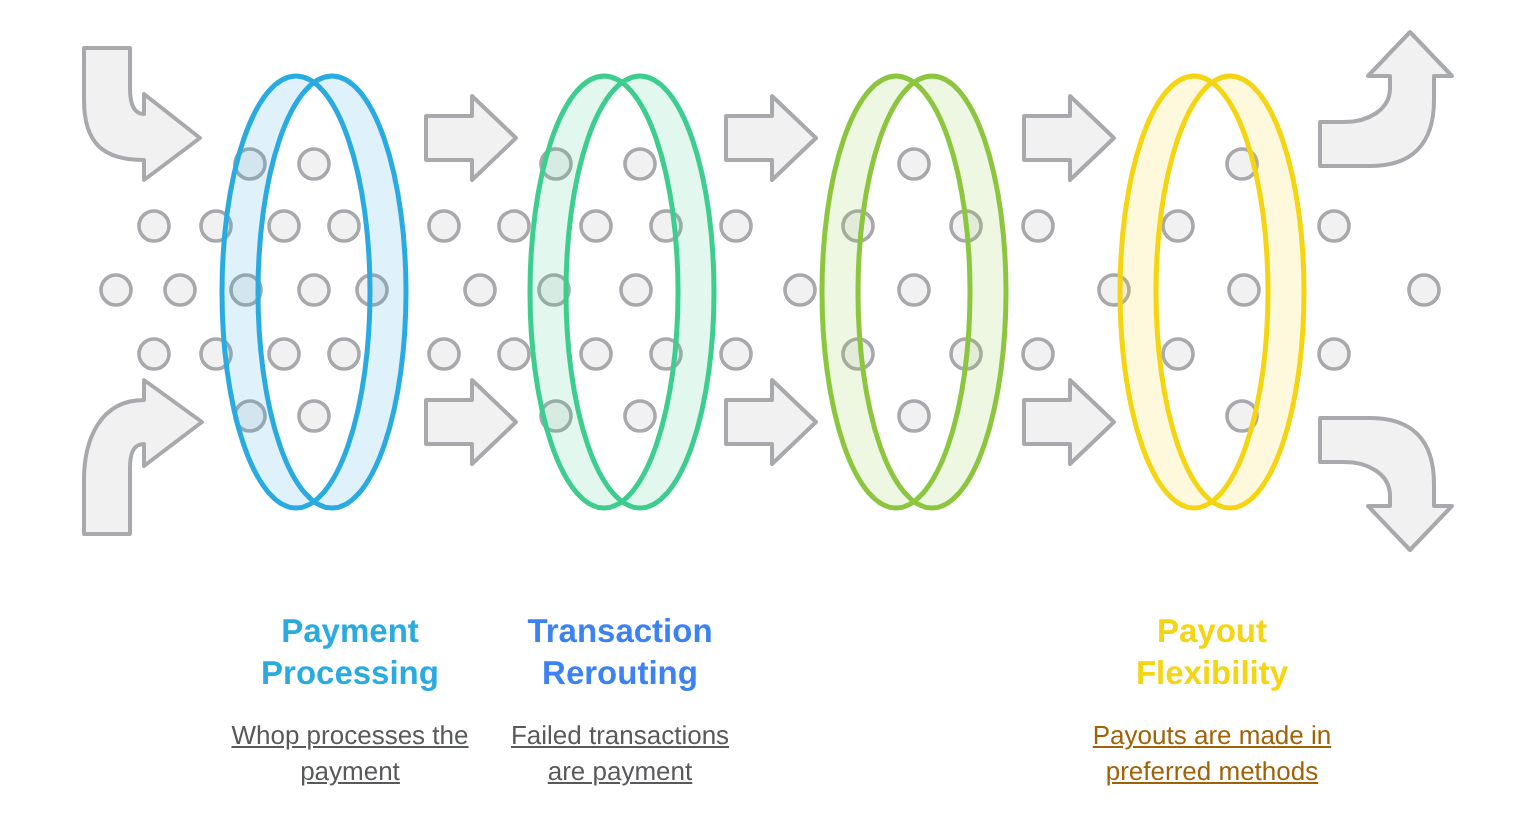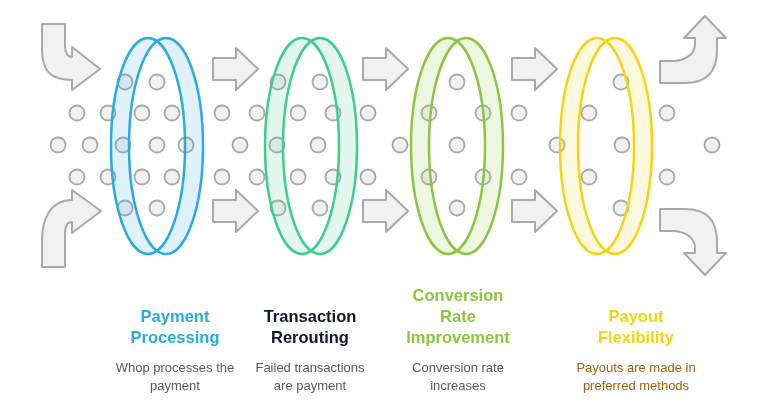--- a/index.html
+++ b/index.html
@@ -25,20 +25,21 @@
     font-size:16.5px;
     font-weight:bold;
     line-height:21px;
     white-space:pre-line;
   }
   .flow-label-sub {
     margin-top:11px;
     font-size:13px;
     line-height:18px;
     white-space:pre-line;
+    text-decoration:underline;
   }
 </style>
 </head>
 <body>
 
 <div class="stage">
 
   <svg id="flow-svg" width="768" height="411" viewBox="0 0 768 411">
 
     <g id="dots-layer">
@@ -121,32 +122,25 @@
     </g>
   </svg>
 
   <div class="flow-label" style="left:90px">
     <div class="flow-label-title" style="color: rgb(41, 171, 226);">Payment
 Processing</div>
     <div class="flow-label-sub" style="color: rgb(88, 89, 91);">Whop processes the
 payment</div>
   </div>
   <div class="flow-label" style="left:225px">
-    <div class="flow-label-title" style="color: #0f172a;">Transaction
+    <div class="flow-label-title" style="color: #3b82f6;">Transaction
 Rerouting</div>
     <div class="flow-label-sub" style="color: rgb(88, 89, 91);">Failed transactions
 are payment</div>
   </div>
-  <div class="flow-label" style="left:373px">
-    <div class="flow-label-title" style="color: rgb(140, 198, 63);">Conversion
-Rate
-Improvement</div>
-    <div class="flow-label-sub" style="color: rgb(88, 89, 91);">Conversion rate
-increases</div>
-  </div>
-  <div class="flow-label" style="left:551px">
+  <div class="flow-label" style="left:521px">
     <div class="flow-label-title" style="color: rgb(245, 213, 17);">Payout
 Flexibility</div>
     <div class="flow-label-sub" style="color: #a16207;">Payouts are made in
 preferred methods</div>
   </div>
 
 </div>
 
 </body></html>

